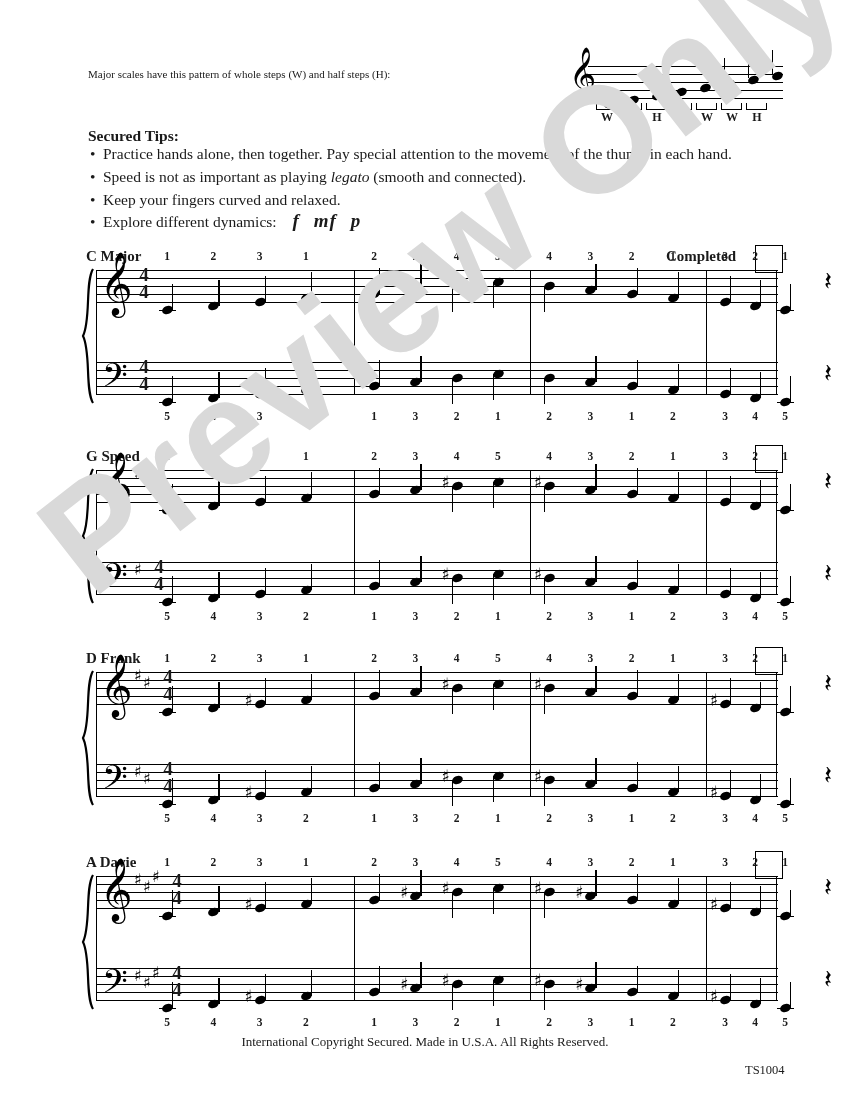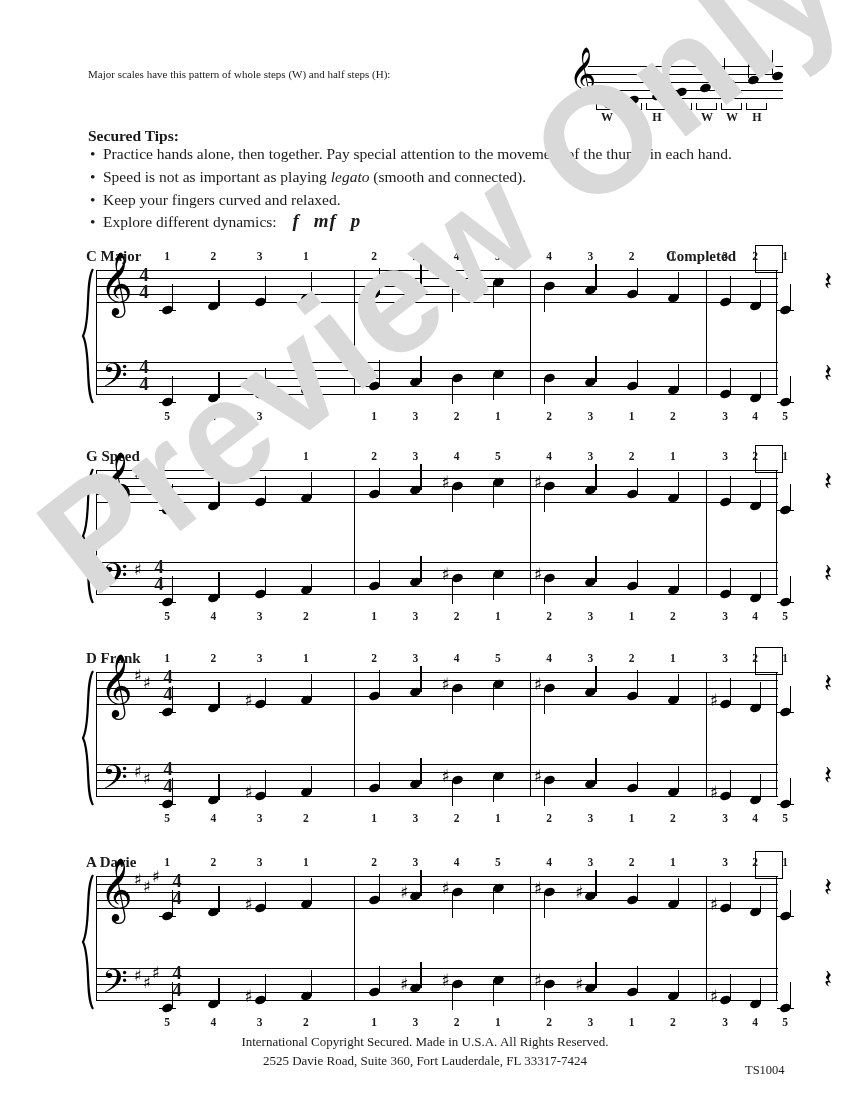--- a/index.html
+++ b/index.html
@@ -733,16 +733,15 @@
           </div>
           <div class="barline" style="left: 0px; top: 0px; height: 124px;"></div>
           <div class="barline" style="left: 258px; top: 0px; height: 124px;"></div>
           <div class="barline" style="left: 434px; top: 0px; height: 124px;"></div>
           <div class="barline" style="left: 610px; top: 0px; height: 124px;"></div>
           <div class="barline" style="left: 680px; top: 0px; height: 124px;"></div>
         </div>
       </div>
     </div>
 
-  <div class="footer" style="top:1053px">2525 Davie Road, Suite 360, Fort Lauderdale, FL 33317-7424</div>
   <div class="footer" style="top:1034px">International Copyright Secured.    Made in U.S.A.    All Rights Reserved.</div>
   <div class="cat">TS1004</div>
 </div>
 
 </body></html>

